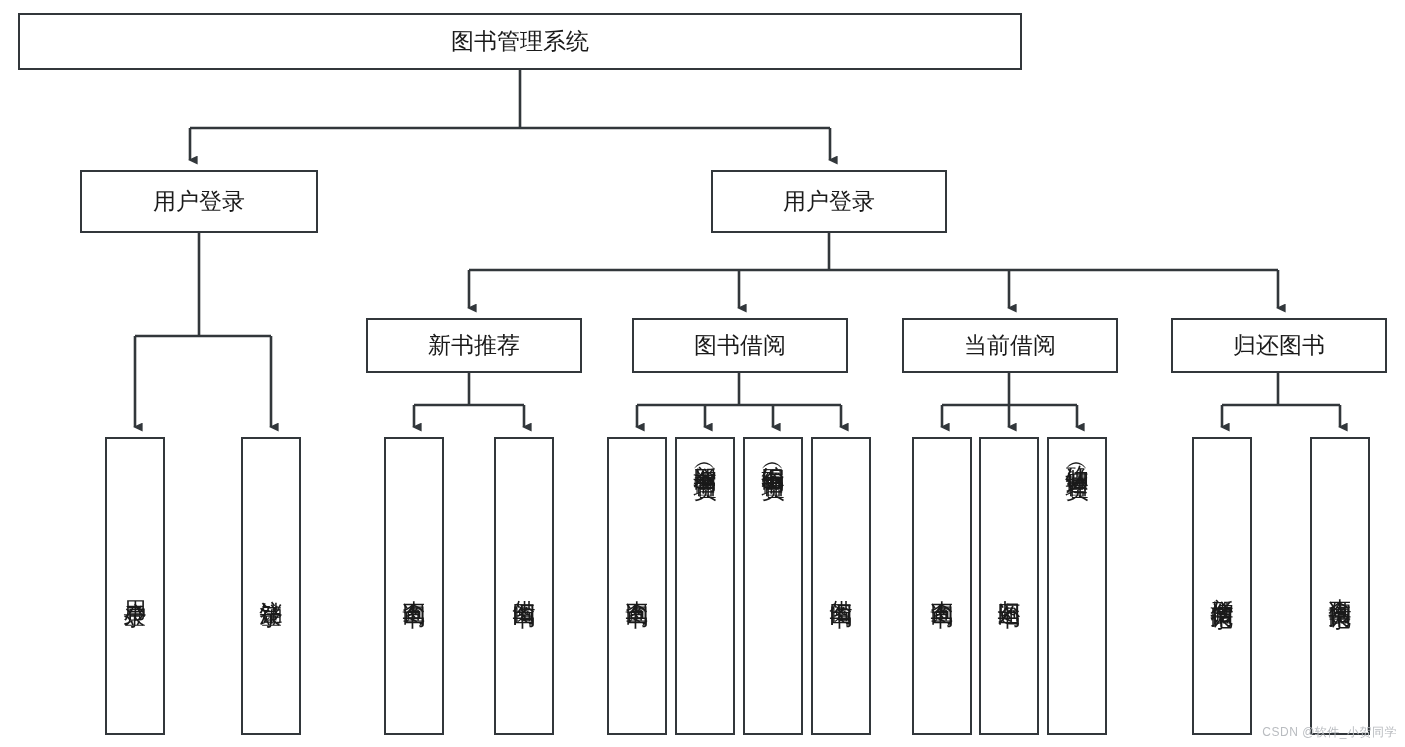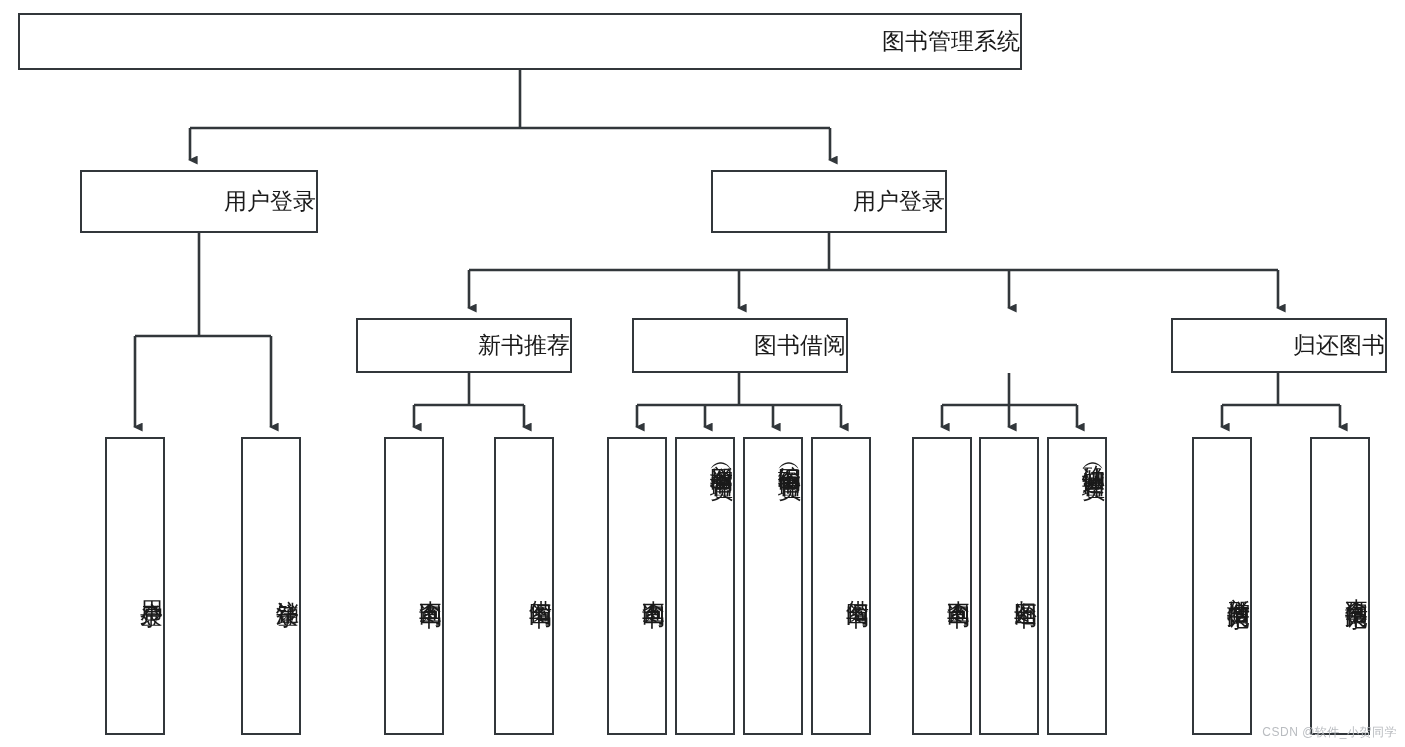--- a/index.html
+++ b/index.html
@@ -26,21 +26,21 @@
     height: 747px;
     pointer-events: none;
   }
   .node {
     position: absolute;
     box-sizing: border-box;
     background: #ffffff;
     border: 2px solid #32373b;
     display: flex;
     align-items: center;
-    justify-content: flex-end;
+    justify-content: center;
     color: #1a1a1a;
     z-index: 2;
   }
   .node .lbl {
     display: block;
     text-align: center;
     line-height: 1.18;
     white-space: nowrap;
   }
   .node.horiz .lbl {
@@ -135,28 +135,31 @@
   </div>
 
   <div class="node horiz" style="left:80px; top:170px; width:238px; height:63px;">
     <span class="lbl">用户登录</span>
   </div>
 
   <div class="node horiz" style="left:711px; top:170px; width:236px; height:63px;">
     <span class="lbl">用户登录</span>
   </div>
 
-  <div class="node horiz" style="left:356px; top:318px; width:216px; height:55px;">
+  <div class="node horiz" style="left:366px; top:318px; width:216px; height:55px;">
     <span class="lbl">新书推荐</span>
   </div>
 
   <div class="node horiz" style="left:632px; top:318px; width:216px; height:55px;">
     <span class="lbl">图书借阅</span>
   </div>
 
+  <div class="node horiz" style="left:902px; top:318px; width:216px; height:55px;">
+    <span class="lbl">当前借阅</span>
+  </div>
 
   <div class="node horiz" style="left:1171px; top:318px; width:216px; height:55px;">
     <span class="lbl">归还图书</span>
   </div>
 
   <div class="node vert centered" style="left:105px; top:437px; width:60px; height:298px;">
     <span class="lbl">用户登录</span>
   </div>
 
   <div class="node vert centered" style="left:241px; top:437px; width:60px; height:298px;">

